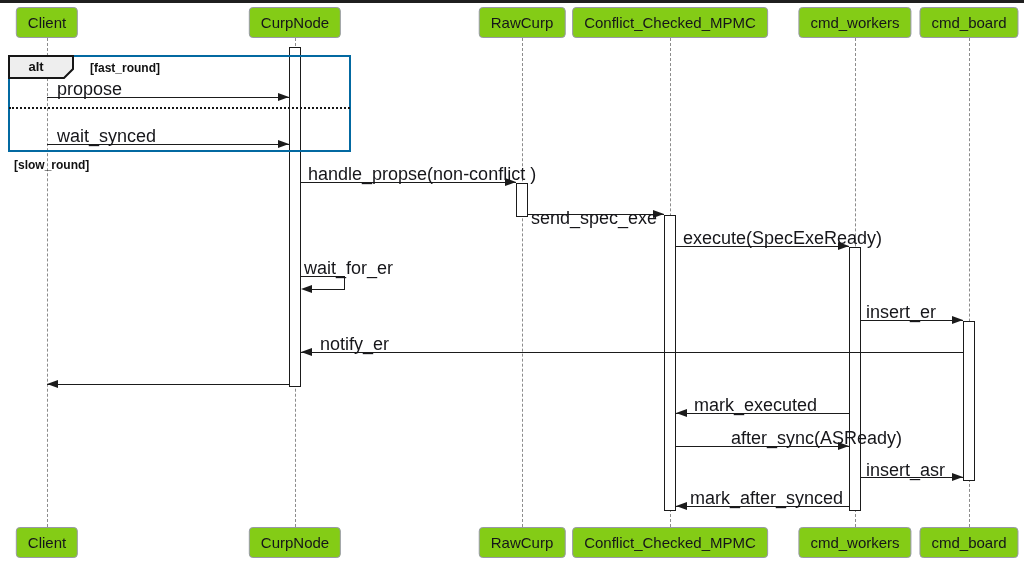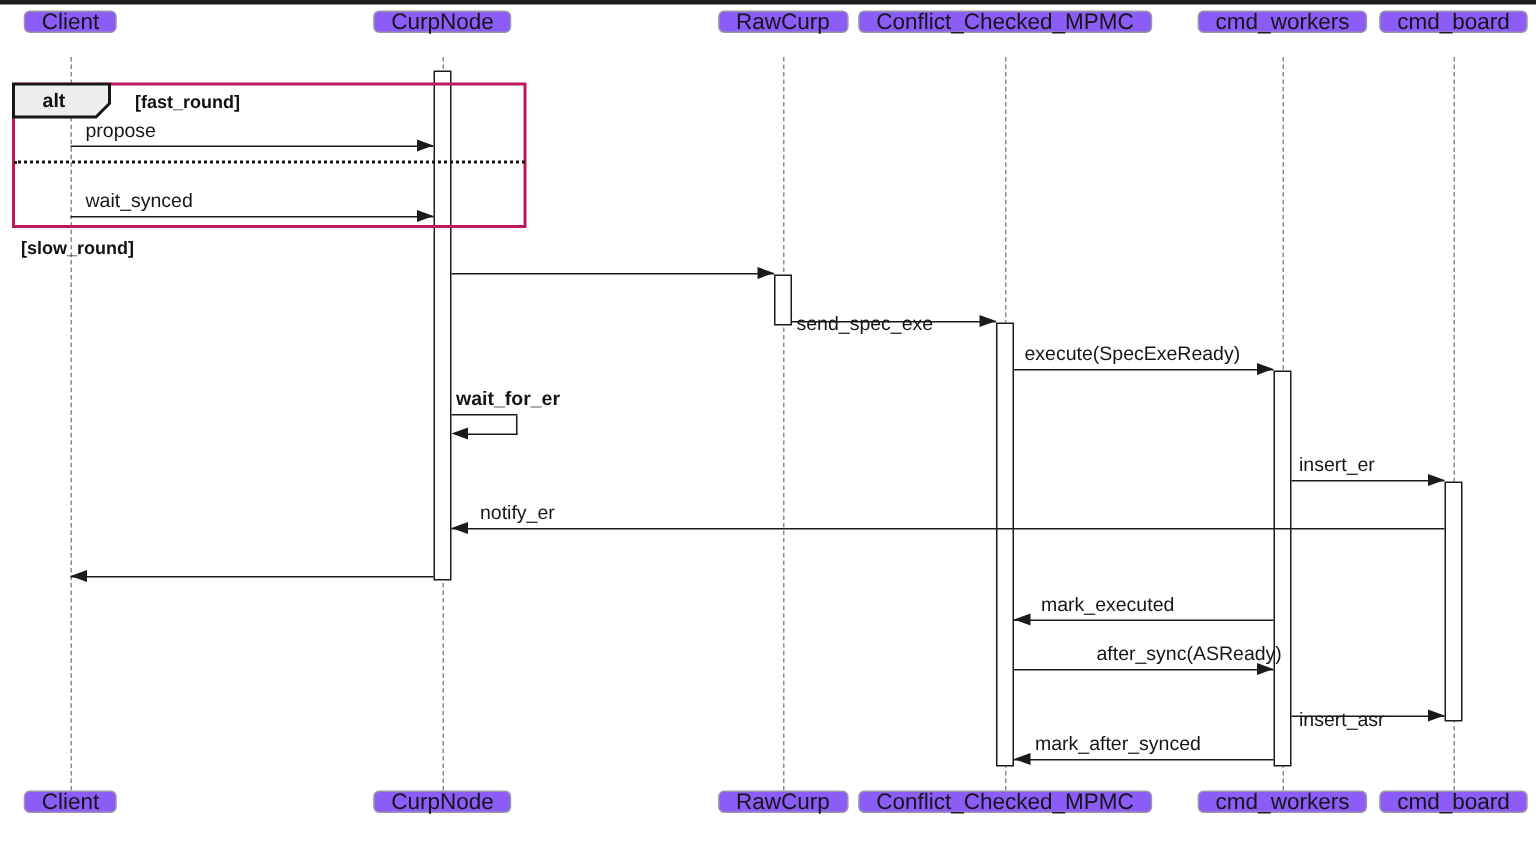--- a/index.html
+++ b/index.html
@@ -4,44 +4,44 @@
 <style>
   html,body{margin:0;padding:0;background:#ffffff;}
   #stage{
     position:relative;width:1024px;height:565px;background:#ffffff;
     font-family:"Liberation Sans", sans-serif;overflow:hidden;
   }
   .top-edge{position:absolute;left:0;top:0;width:1024px;height:3px;background:#1f1f1f;z-index:7;}
   .lifeline{position:absolute;width:0;border-left:1.5px dashed #8c8c8c;z-index:1;}
   .pbox{
     position:absolute;transform:translateX(-50%);
-    background:#8b5cf6;border:1.5px solid #9898A8;border-radius:4px;
+    background:#84cc16;border:1.5px solid #9898A8;border-radius:4px;
     padding:5px 11px;font-size:15px;font-weight:500;color:#15151a;
-    white-space:nowrap;z-index:6;box-sizing:border-box;height:15px;
+    white-space:nowrap;z-index:6;box-sizing:border-box;height:31px;
     display:flex;align-items:center;
   }
   .activation{
     position:absolute;width:12px;transform:translateX(-50%);
     background:#ffffff;border:1.5px solid #1b1b1b;z-index:2;box-sizing:border-box;
   }
   .alt-frame{position:absolute;left:8px;top:55px;width:343px;height:97px;
-    border:2px solid #be185d;z-index:3;box-sizing:border-box;}
+    border:2px solid #0369a1;z-index:3;box-sizing:border-box;}
   .alt-pent{position:absolute;left:-2px;top:-2px;z-index:1;}
   .alt-pent-label{position:absolute;left:0;top:2px;width:52px;text-align:center;
     font-size:13px;font-weight:700;color:#111;z-index:2;}
   .guard{position:absolute;font-size:12px;font-weight:700;color:#111;white-space:nowrap;z-index:2;}
   .guard-fast{left:80px;top:4px;}
   .guard-slow{left:4px;top:55px;margin-top:46px;}
   .alt-divider{position:absolute;left:-1px;top:50px;width:341px;border-top:2px dotted #161616;}
   .mline{position:absolute;border-top:1.5px solid #1b1b1b;z-index:4;}
   .mvert{position:absolute;border-left:1.5px solid #1b1b1b;z-index:4;}
   .mhead{position:absolute;width:0;height:0;z-index:4;}
   .mhead.right{border-top:4.5px solid transparent;border-bottom:4.5px solid transparent;border-left:11px solid #1b1b1b;}
   .mhead.left{border-top:4.5px solid transparent;border-bottom:4.5px solid transparent;border-right:11px solid #1b1b1b;}
-  .mlabel{position:absolute;font-size:13px;color:#16161a;white-space:nowrap;z-index:4;}
+  .mlabel{position:absolute;font-size:18px;color:#16161a;white-space:nowrap;z-index:4;}
 </style>
 </head>
 <body>
 
 <div id="stage">
   <div class="top-edge"></div>
 
   <div class="alt-frame">
     <svg class="alt-pent" width="70" height="25" viewBox="0 0 70 25">
       <path d="M1,1 H65 V14 L56,23 H1 Z" fill="#EEEEEE" stroke="#161616" stroke-width="2"></path>
@@ -99,44 +99,45 @@
     <div class="activation" style="left: 855px; top: 247px; height: 264px;"></div>
     <div class="activation" style="left: 969px; top: 321px; height: 160px;"></div>
     <div class="mline" style="left: 47px; top: 97px; width: 242px;"></div>
     <div class="mhead right" style="left: 278px; top: 92.9px;"></div>
     <div class="mlabel" style="left: 57px; top: 79px;">propose</div>
     <div class="mline" style="left: 47px; top: 144px; width: 242px;"></div>
     <div class="mhead right" style="left: 278px; top: 139.9px;"></div>
     <div class="mlabel" style="left: 57px; top: 126px;">wait_synced</div>
     <div class="mline" style="left: 301px; top: 182px; width: 215px;"></div>
     <div class="mhead right" style="left: 505px; top: 177.9px;"></div>
+    <div class="mlabel" style="left: 308px; top: 164px;">handle_propse(non-conflict )</div>
     <div class="mline" style="left: 528px; top: 214px; width: 136px;"></div>
     <div class="mhead right" style="left: 653px; top: 209.9px;"></div>
     <div class="mlabel" style="left: 531px; top: 196px; margin-top: 12px;">send_spec_exe</div>
     <div class="mline" style="left: 676px; top: 246px; width: 173px;"></div>
     <div class="mhead right" style="left: 838px; top: 241.9px;"></div>
     <div class="mlabel" style="left: 683px; top: 228px;">execute(SpecExeReady)</div>
     <div class="mline" style="left: 301px; top: 276px; width: 44px;"></div>
     <div class="mvert" style="left: 343.5px; top: 277px; height: 13px;"></div>
     <div class="mline" style="left: 310px; top: 289px; width: 35px;"></div>
     <div class="mhead left" style="left: 301px; top: 284.9px;"></div>
-    <div class="mlabel" style="left: 304px; top: 258px; font-weight: bold;">wait_for_er</div>
+    <div class="mlabel" style="left: 304px; top: 258px;">wait_for_er</div>
     <div class="mline" style="left: 861px; top: 320px; width: 102px;"></div>
     <div class="mhead right" style="left: 952px; top: 315.9px;"></div>
     <div class="mlabel" style="left: 866px; top: 302px; text-align: center;">insert_er</div>
     <div class="mline" style="left: 301px; top: 352px; width: 662px;"></div>
     <div class="mhead left" style="left: 301px; top: 347.9px;"></div>
     <div class="mlabel" style="left: 320px; top: 334px;">notify_er</div>
     <div class="mline" style="left: 47px; top: 384px; width: 242px;"></div>
     <div class="mhead left" style="left: 47px; top: 379.9px;"></div>
     <div class="mline" style="left: 676px; top: 413px; width: 173px;"></div>
     <div class="mhead left" style="left: 676px; top: 408.9px;"></div>
     <div class="mlabel" style="left: 694px; top: 395px;">mark_executed</div>
     <div class="mline" style="left: 676px; top: 446px; width: 173px;"></div>
     <div class="mhead right" style="left: 838px; top: 441.9px;"></div>
     <div class="mlabel" style="left: 683px; top: 428px; margin-left: 48px;">after_sync(ASReady)</div>
     <div class="mline" style="left: 861px; top: 477px; width: 102px;"></div>
     <div class="mhead right" style="left: 952px; top: 472.9px;"></div>
-    <div class="mlabel" style="left: 866px; top: 472px;">insert_asr</div>
+    <div class="mlabel" style="left: 866px; top: 460px; text-decoration: underline;">insert_asr</div>
     <div class="mline" style="left: 676px; top: 506px; width: 173px;"></div>
     <div class="mhead left" style="left: 676px; top: 501.9px;"></div>
     <div class="mlabel" style="left: 690px; top: 488px;">mark_after_synced</div>
   </div>
 
 </body></html>

